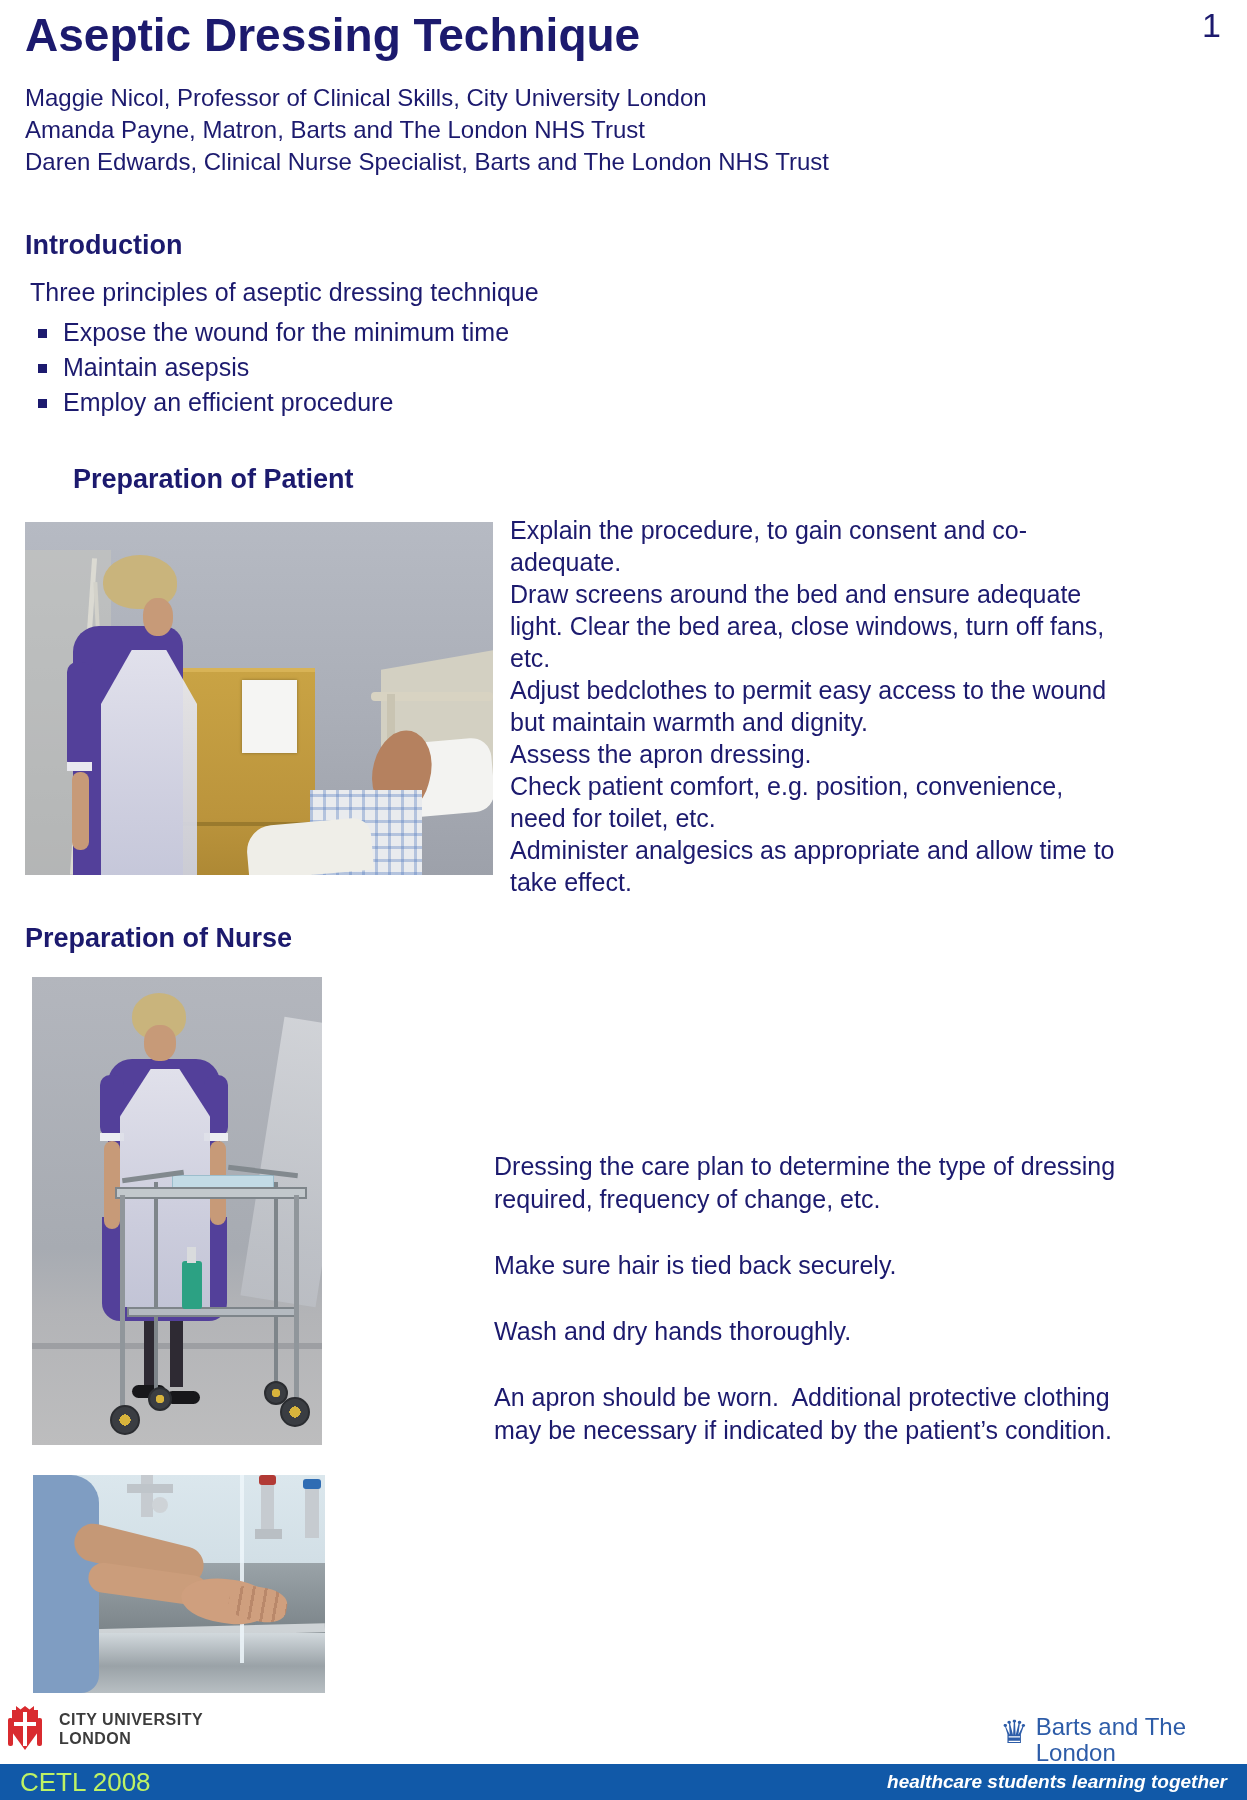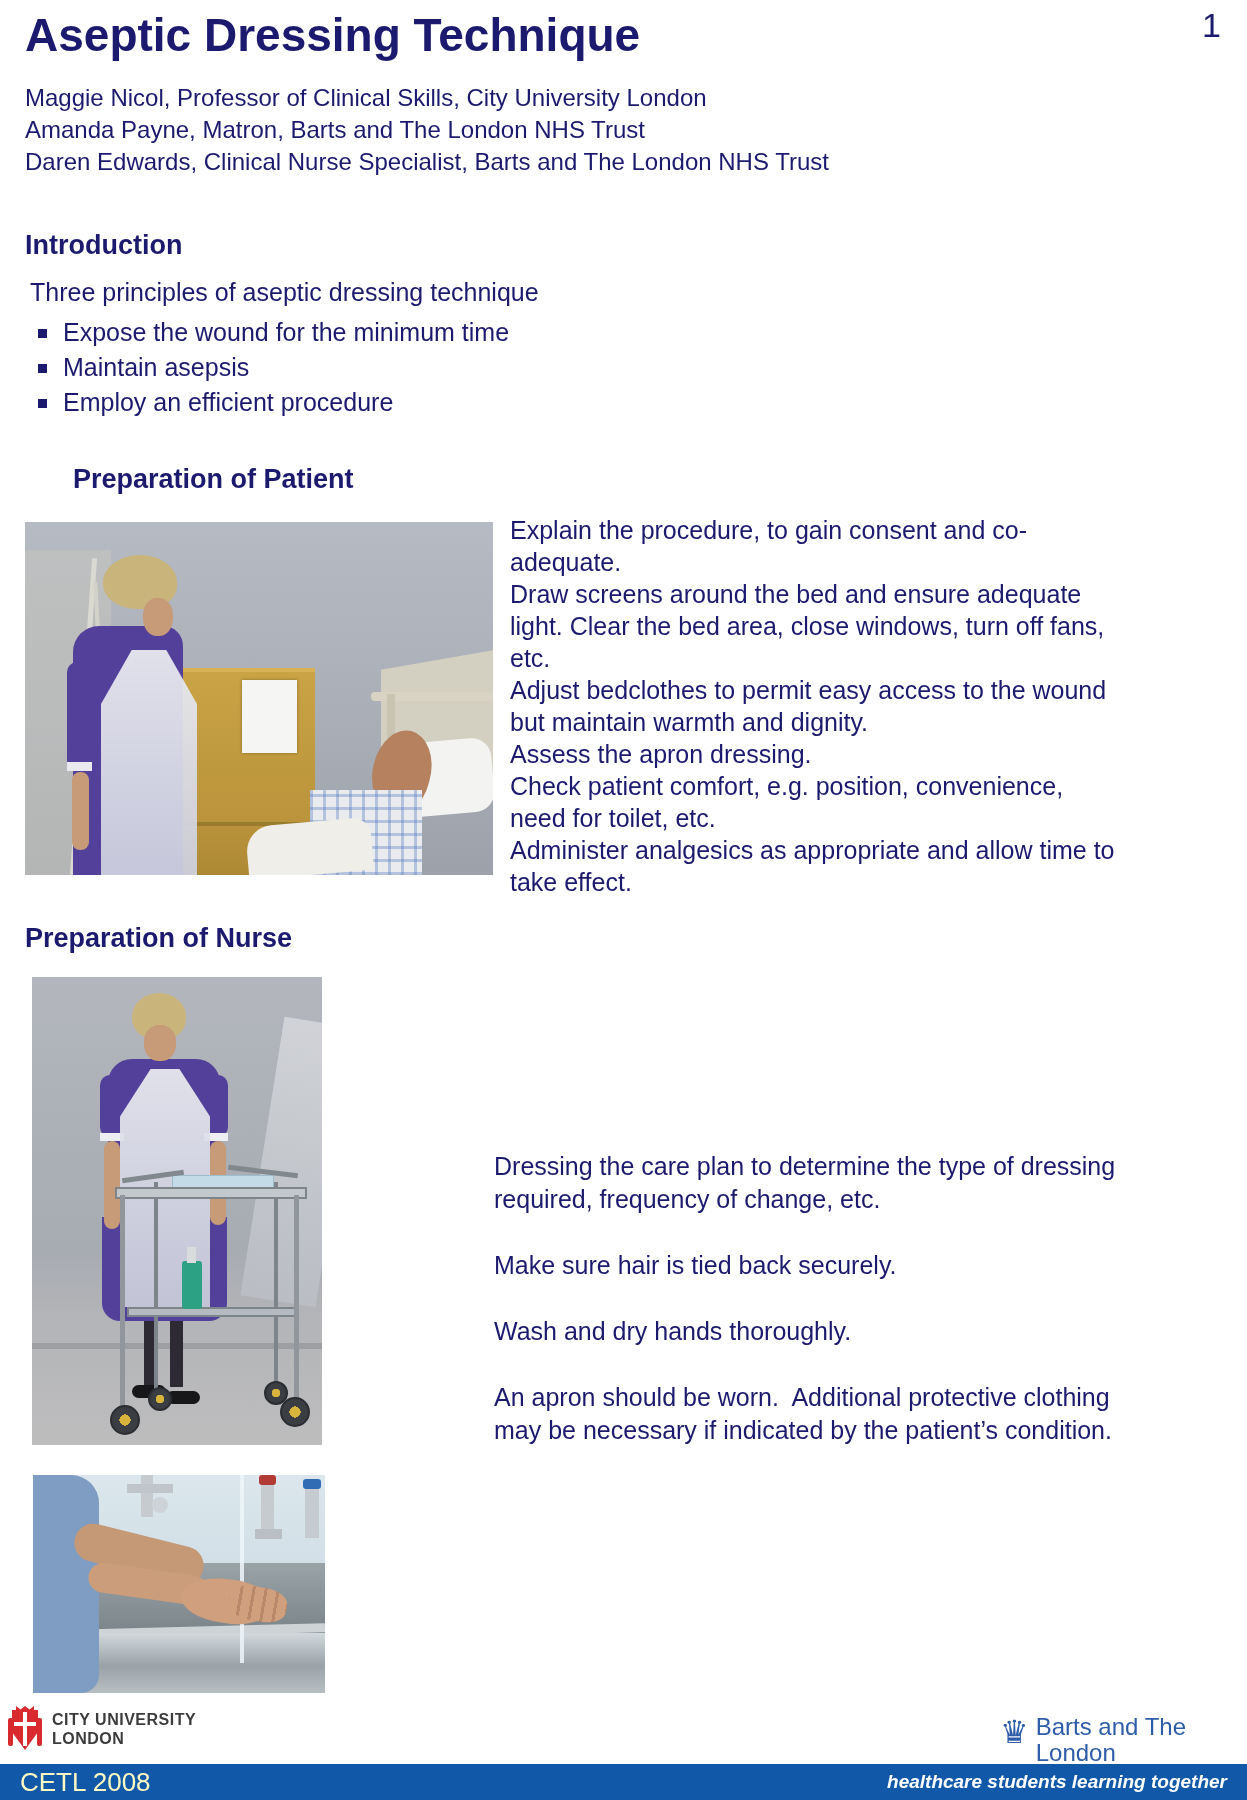--- a/index.html
+++ b/index.html
@@ -121,30 +121,30 @@
   .city-logo { position:absolute; left:8px; top:1706px; display:flex; align-items:center; gap:10px; }
   .crest { position:relative; width:34px; height:46px; }
   .crest-shield { position:absolute; left:4px; top:4px; width:26px; height:40px; background:#d92b2f;
                   clip-path:polygon(0 0,100% 0,100% 55%,50% 100%,0 55%); }
   .crest-cross-v { position:absolute; left:15px; top:6px; width:4px; height:34px; background:#ffffff; }
   .crest-cross-h { position:absolute; left:6px; top:16px; width:22px; height:4px; background:#ffffff; }
   .crest-crown { position:absolute; left:8px; top:0; width:18px; height:6px; background:#d92b2f;
                  clip-path:polygon(0 100%,0 0,25% 60%,50% 0,75% 60%,100% 0,100% 100%); }
   .crest-lionL { position:absolute; left:0; top:12px; width:5px; height:28px; background:#d92b2f; border-radius:2px; }
   .crest-lionR { position:absolute; right:0; top:12px; width:5px; height:28px; background:#d92b2f; border-radius:2px; }
-  .city-text { font-size:16px; line-height:19px; font-weight:bold; color:#3c3c3c; letter-spacing:.5px; }
+  .city-text { font-size:16px; line-height:19px; font-weight:bold; color:#3c3c3c; letter-spacing:.5px;margin-left:7px; }
   .cetl-url { position:absolute; left:420px; top:1786px; width:400px; text-align:right;
               font-size:36px; font-weight:bold; color:#3b6aa9; letter-spacing:2px; }
   .barts-logo { position:absolute; left:1000px; top:1714px; display:flex; align-items:flex-start; gap:7px; color:#2d5ca8; }
   .barts-crown { font-size:32px; line-height:36px; }
   .barts-name { font-size:24px; line-height:26px; }
   .barts-sub { font-size:10px; font-weight:bold; line-height:12px; }
   .bar { position:absolute; left:0; top:1764px; width:1247px; height:36px; background:#1159a8;
          display:flex; align-items:center; justify-content:space-between; padding:0 20px; box-sizing:border-box; }
-  .bar-left { color:#fef9c3; font-size:26px; }
+  .bar-left { color:#bef264; font-size:26px; }
   .bar-right { color:#ffffff; font-size:19px; font-style:italic; font-weight:600; }
 </style>
 </head>
 <body>
 
 <div class="page">
 
   <div class="pagenum">1</div>
   <h1 class="title">Aseptic Dressing Technique</h1>
 

